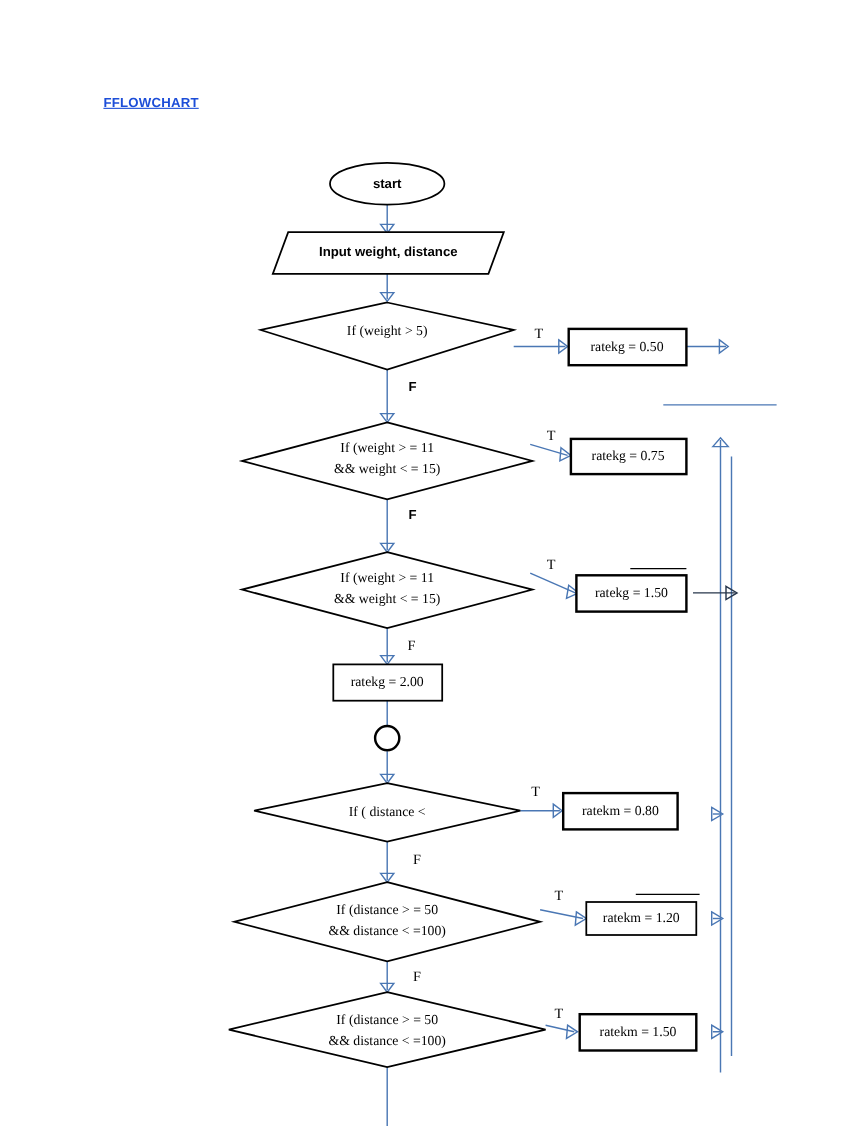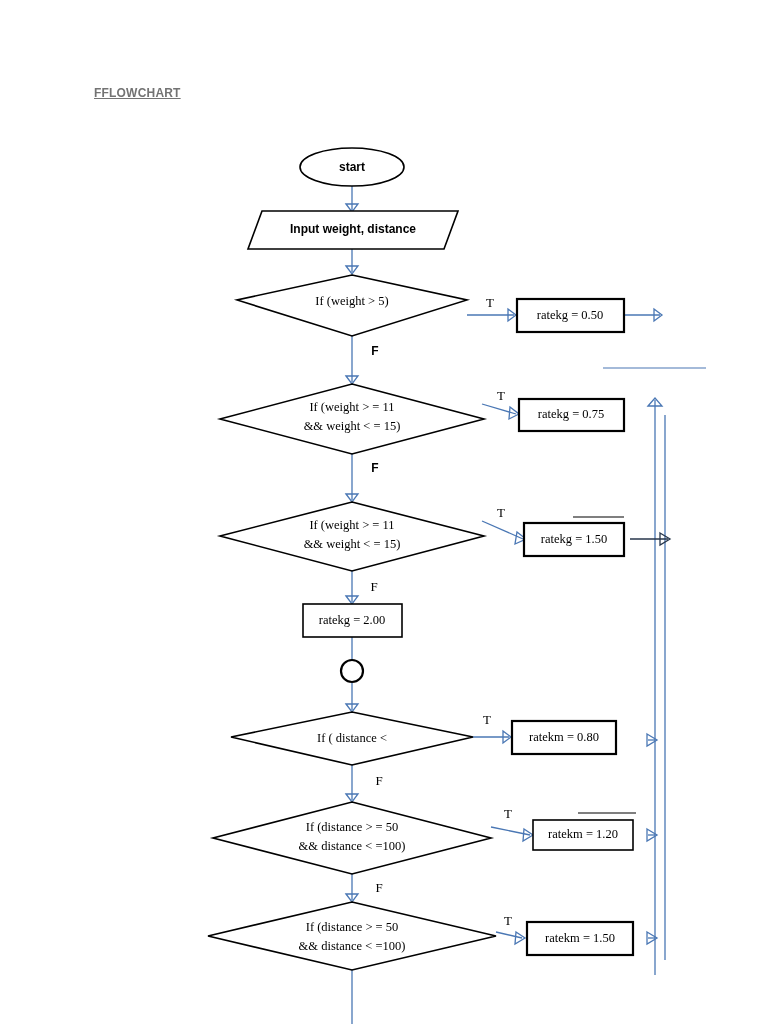--- a/index.html
+++ b/index.html
@@ -23,21 +23,21 @@
   }
   .title {
     position: absolute;
     left: 94px;
     top: 86px;
     font-family: "Liberation Sans", sans-serif;
     font-weight: bold;
     font-size: 12px;
     letter-spacing: 0.2px;
     text-decoration: underline;
-    color: #737373;
+    color: #1d4ed8;
   }
   
   #flow {
     position: absolute;
     left: 0;
     top: 0;
     width: 768px;
     height: 1024px;
   }
   .shape-text {

